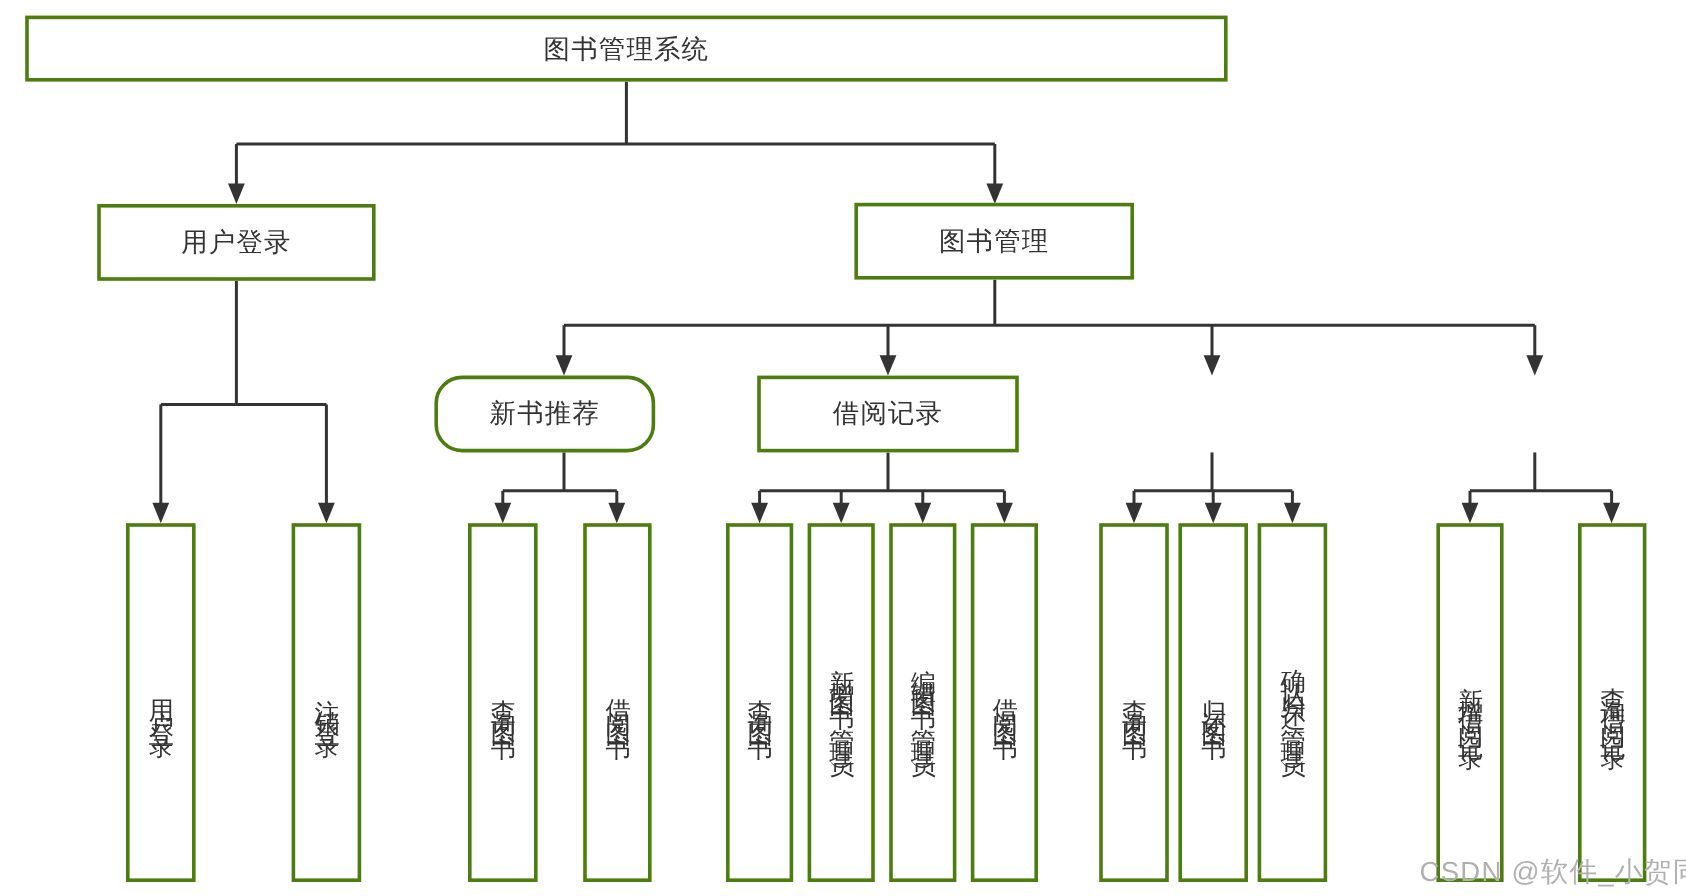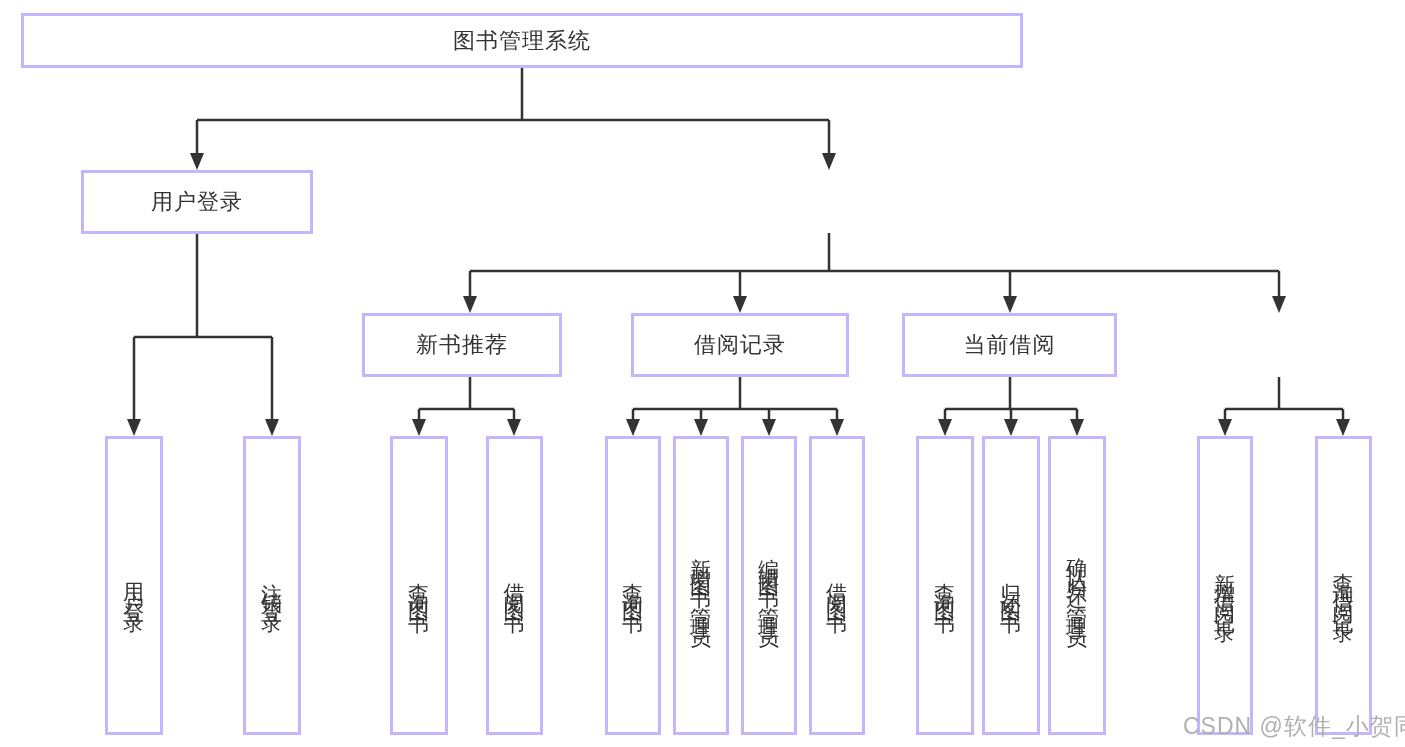--- a/index.html
+++ b/index.html
@@ -14,21 +14,21 @@
   .connectors {
     position: absolute;
     left: 0; top: 0;
     width: 1405px;
     height: 747px;
   }
   .node {
     position: absolute;
     box-sizing: border-box;
     background: #ffffff;
-    border: 3px solid #c4b5fd;
+    border: 3px solid #4d7c0f;
     display: flex;
     align-items: center;
     justify-content: center;
     color: #333333;
   }
   .hnode { font-size: 22px; letter-spacing: 1px; }
   .vnode .vtext {
     writing-mode: vertical-lr;
     text-orientation: mixed;
     font-size: 21px;
@@ -117,24 +117,24 @@
       <polygon points="1004,419 1018,419 1011,436"></polygon>
       <polygon points="1070,419 1084,419 1077,436"></polygon>
       <polygon points="1218,419 1232,419 1225,436"></polygon>
       <polygon points="1336,419 1350,419 1343,436"></polygon>
     </g>
   </svg>
 
   <div class="node hnode" style="left:21px; top:13px; width:1002px; height:55px;">图书管理系统</div>
 
   <div class="node hnode" style="left:81px; top:170px; width:232px; height:64px;">用户登录</div>
+  <div class="node hnode" style="left:712px; top:169px; width:233px; height:64px;">图书管理</div>
 
-  <div class="node hnode" style="left:362px; top:313px; width:200px; height:64px;">新书推荐</div>
+  <div class="node hnode" style="left:362px; top:313px; width:184px; height:64px;border-radius:23px;">新书推荐</div>
   <div class="node hnode" style="left:631px; top:313px; width:218px; height:64px;">借阅记录</div>
-  <div class="node hnode" style="left:902px; top:313px; width:215px; height:64px;">当前借阅</div>
 
   <div class="node vnode" style="left:105px; top:436px; width:58px; height:299px;">
     <span class="vtext">用户登录</span>
   </div>
   <div class="node vnode" style="left:243px; top:436px; width:58px; height:299px;">
     <span class="vtext">注销登录</span>
   </div>
 
   <div class="node vnode" style="left:390px; top:436px; width:58px; height:299px;">
     <span class="vtext">查询图书</span>

